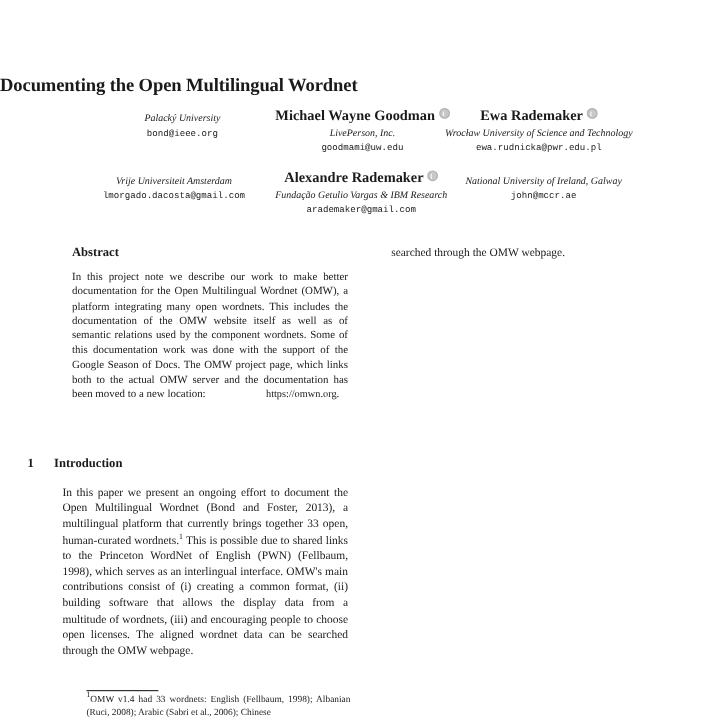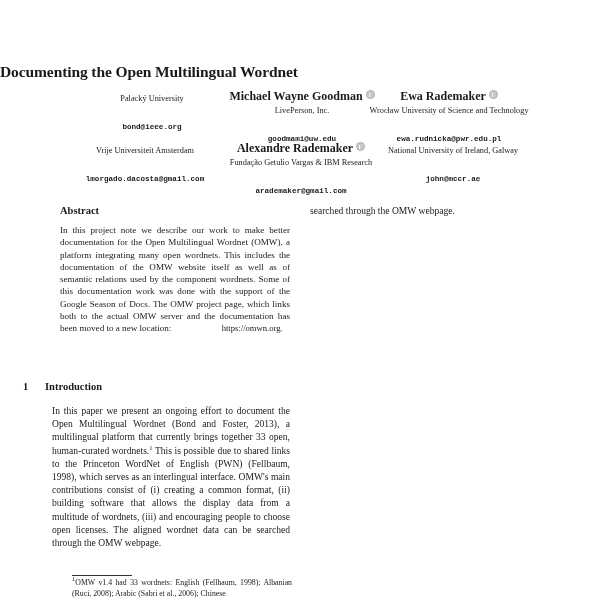--- a/index.html
+++ b/index.html
@@ -9,39 +9,39 @@
     position: relative;
   }
   .title {
     position: absolute; top: 63px; left: 0; width: 600px; text-align: left;
     font-weight: bold; font-size: 15.5px; letter-spacing: -0.1px;
   }
   .author {
     position: absolute; text-align: center; line-height: 1;
   }
   .author .name { font-weight: bold; font-size: 12px; white-space: nowrap; }
-  .author .aff { font-size: 8.3px; margin-top: 5px; white-space: nowrap; }
-  .author .email { font-family: "Liberation Mono", "DejaVu Sans Mono", monospace; font-size: 7.6px; margin-top: 21px; white-space: nowrap; font-weight: bold; }
+  .author .aff { font-size: 8.3px; margin-top: 5px; white-space: nowrap; font-style: italic; }
+  .author .email { font-family: "Liberation Mono", "DejaVu Sans Mono", monospace; font-size: 7.6px; margin-top: 6px; white-space: nowrap; }
   .orcid {
     display: inline-block; width: 7px; height: 7px; border-radius: 50%;
     background: #c8c8c8; border: 1px solid #b0b0b0; vertical-align: 1px; margin-left: 3px;
     position: relative;
   }
   .orcid::after {
     content: ""; position: absolute; left: 2px; top: 1.5px; width: 1px; height: 4px; background: #f4f4f4;
   }
 
   .col { position: absolute; font-size: 9.55px; line-height: 13.2px; text-align: justify; }
   .col p { margin: 0; }
   .abstract-head { position: absolute; top: 205px; left: 60px; width: 240px; text-align: left; font-weight: bold; font-size: 10.5px; }
   .abstract { top: 224px; left: 60px; width: 230px; font-size: 9.1px; line-height: 12.3px; }
   .section-head { position: absolute; top: 381px; left: 23px; font-weight: bold; font-size: 10.5px; }
   .section-head .num { display: inline-block; width: 22px; }
   .left-body { top: 404px; left: 52px; width: 238px; }
-  .right-body { top: 204px; left: 310px; width: 240px; }
+  .right-body { top: 204px; left: 326px; width: 240px; }
   .mono { font-family: Liberation Serif, serif; font-size: 8.6px; margin-left: 48px; }
   sup { font-size: 6.5px; line-height: 0; vertical-align: 4px; }
   .fn-rule { position: absolute; top: 575px; left: 72px; width: 60px; border-top: 1px solid #333; }
   .footnote { position: absolute; top: 578px; left: 72px; width: 220px; font-size: 7.8px; line-height: 10.6px; text-align: justify; }
 </style>
 </head>
 <body>
 
 <div class="title">Documenting the Open Multilingual Wordnet</div>
 

